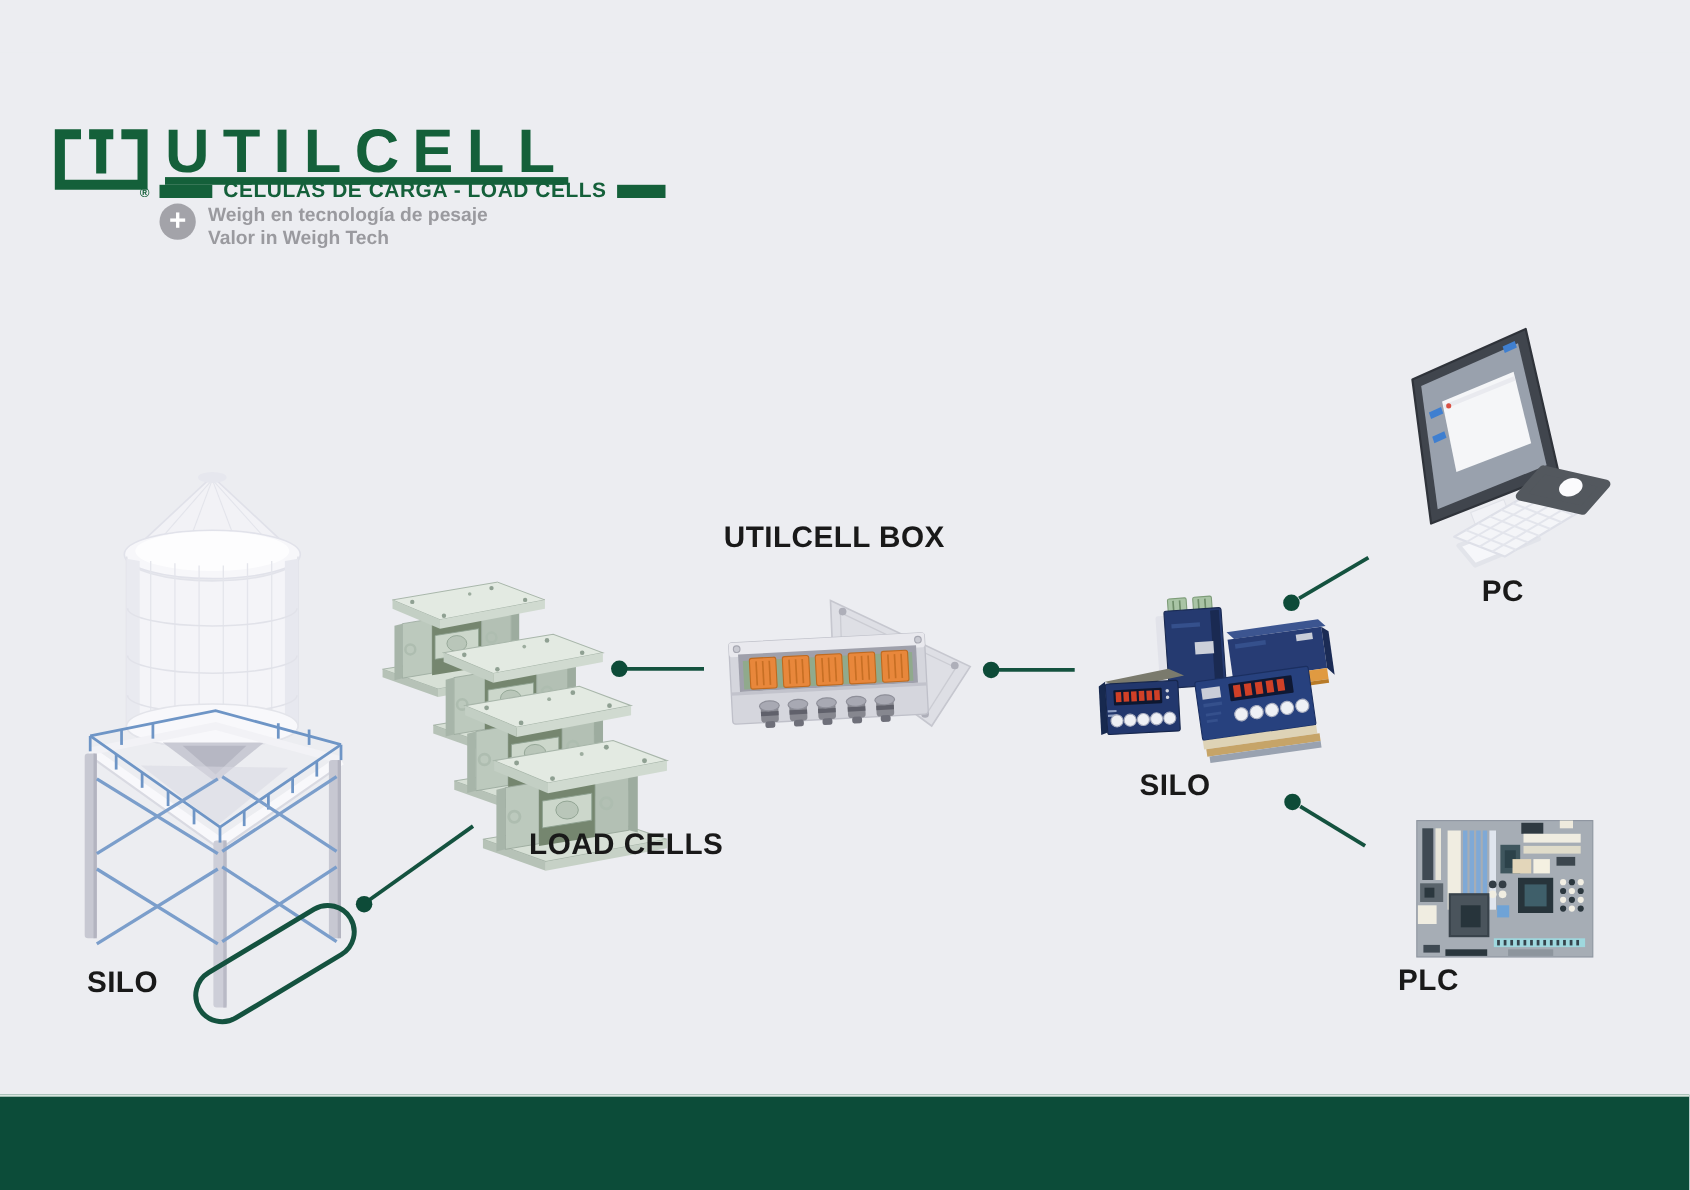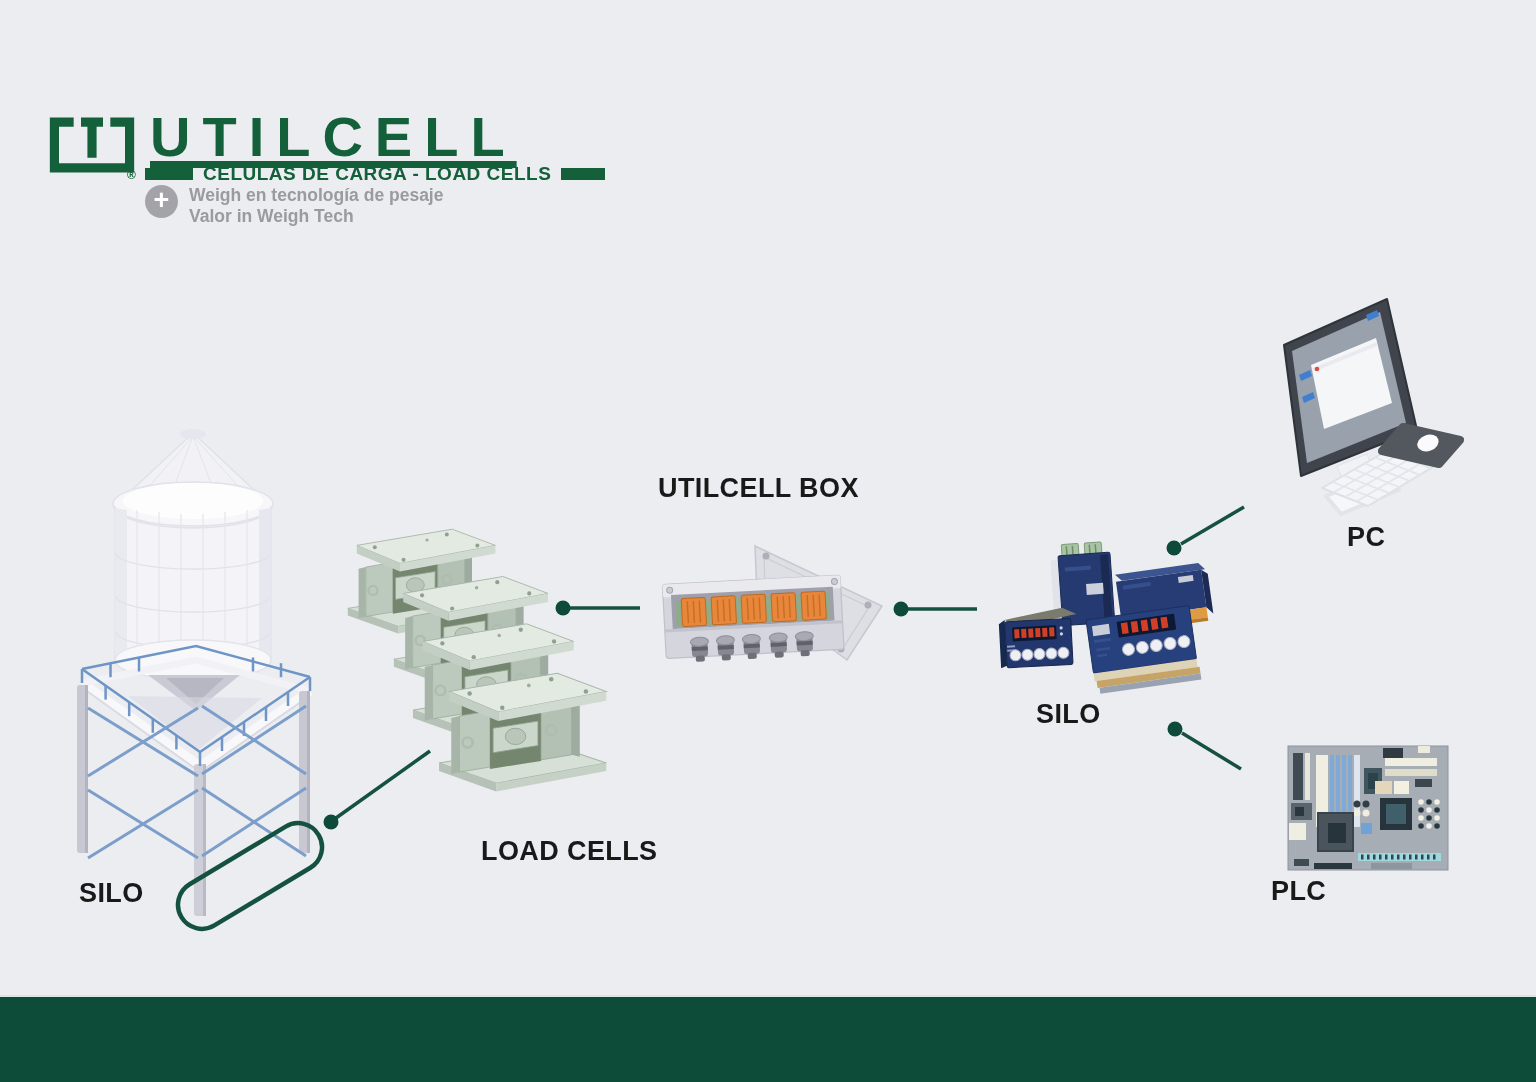--- a/index.html
+++ b/index.html
@@ -27,21 +27,21 @@
   .slogan-row{position:absolute;left:101px;top:73px;display:flex;gap:11px;align-items:flex-start;}
   .plus-circle{
     width:33px;height:33px;border-radius:50%;background:#a3a3a9;color:#ffffff;
     font-size:27px;font-weight:bold;display:flex;align-items:center;justify-content:center;line-height:1;
     padding-bottom:2px;box-sizing:border-box;
   }
   .slogan-text{font-size:17.5px;font-weight:bold;color:#9a9a9f;line-height:1.22;}
   
   .node-label{position:absolute;font-weight:bold;font-size:27px;color:#191919;letter-spacing:0.4px;white-space:nowrap;}
   .lbl-silo{left:79px;top:830px;text-align:right;}
-  .lbl-loadcells{left:481px;top:788px;}
+  .lbl-loadcells{left:481px;top:704px;}
   .lbl-junction{left:658px;top:425px;}
   .lbl-swift{left:1036px;top:651px;}
   .lbl-pc{left:1347px;top:474px;}
   .lbl-plc{left:1271px;top:828px;}
   
   .footer{
     position:absolute;left:0;top:947px;width:1536px;height:133px;
     background:#0c4c39;border-top:2px solid #d9e7df;
   }
 </style>

